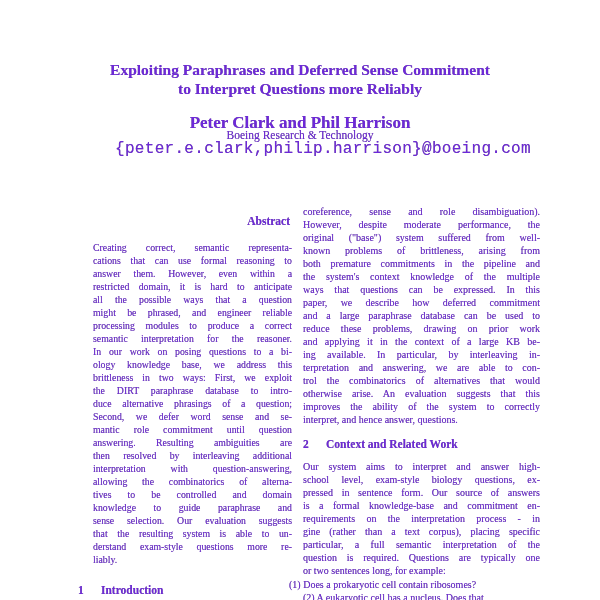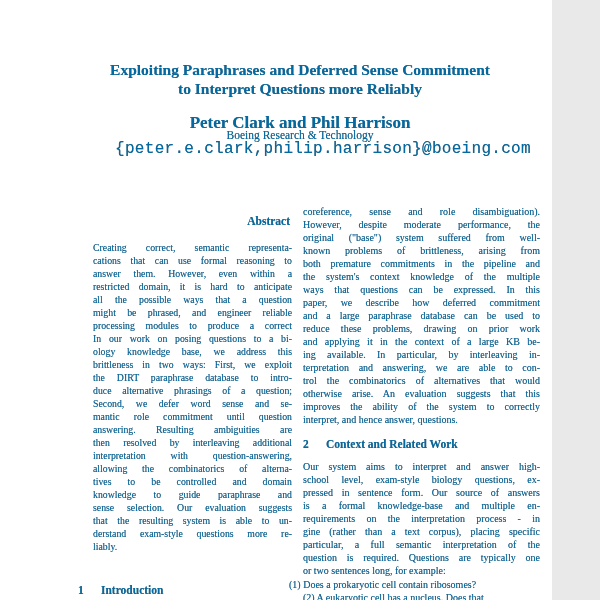--- a/index.html
+++ b/index.html
@@ -1,23 +1,23 @@
 <!DOCTYPE html>
 <html><head>
 <meta charset="utf-8">
 <style>
   html, body { margin: 0; padding: 0; background: #e9e9e9; }
   #page {
     position: relative;
-    width: 552px;
+    width: 600px;
     height: 600px;
     background: #ffffff;
     overflow: hidden;
     font-family: "Liberation Serif", "DejaVu Serif", serif;
-    color: #0369a1;
+    color: #6d28d9;
     text-shadow: 0 0 0.5px rgba(40,40,40,0.55);
   }
   .abs { position: absolute; }
 
   
   #paper-title {
     top: 60px; left: 0; width: 600px;
     text-align: center;
     font-weight: bold;
     font-size: 15.5px;
@@ -93,20 +93,21 @@
   <div id="abstract-heading" class="abs">Abstract</div>
 
   <div id="abstract-body" class="abs bodytext">
       <div class="jline">Creating correct, semantic representa-</div>
       <div class="jline">cations that can use formal reasoning to</div>
       <div class="jline">answer them. However, even within a</div>
       <div class="jline">restricted domain, it is hard to anticipate</div>
       <div class="jline">all the possible ways that a question</div>
       <div class="jline">might be phrased, and engineer reliable</div>
       <div class="jline">processing modules to produce a correct</div>
+      <div class="jline">semantic interpretation for the reasoner.</div>
       <div class="jline">In our work on posing questions to a bi-</div>
       <div class="jline">ology knowledge base, we address this</div>
       <div class="jline">brittleness in two ways: First, we exploit</div>
       <div class="jline">the DIRT paraphrase database to intro-</div>
       <div class="jline">duce alternative phrasings of a question;</div>
       <div class="jline">Second, we defer word sense and se-</div>
       <div class="jline">mantic role commitment until question</div>
       <div class="jline">answering. Resulting ambiguities are</div>
       <div class="jline">then resolved by interleaving additional</div>
       <div class="jline">interpretation with question-answering,</div>
@@ -144,21 +145,21 @@
     </div>
 
   <div id="section2-heading" class="abs section-heading">
     <span class="section-number">2</span><span>Context and Related Work</span>
   </div>
 
   <div id="paragraph2" class="abs bodytext">
       <div class="jline">Our system aims to interpret and answer high-</div>
       <div class="jline">school level, exam-style biology questions, ex-</div>
       <div class="jline">pressed in sentence form. Our source of answers</div>
-      <div class="jline">is a formal knowledge-base and multiple en-</div>
+      <div class="jline">is a formal knowledge-base and commitment en-</div>
       <div class="jline">requirements on the interpretation process - in</div>
       <div class="jline">gine (rather than a text corpus), placing specific</div>
       <div class="jline">particular, a full semantic interpretation of the</div>
       <div class="jline">question is required. Questions are typically one</div>
       <div class="pline">or two sentences long, for example:</div>
     </div>
 
   <div id="example1" class="abs">(1) Does a prokaryotic cell contain ribosomes?</div>
 
   <div id="example2" class="abs">(2) A eukaryotic cell has a nucleus. Does that</div>

